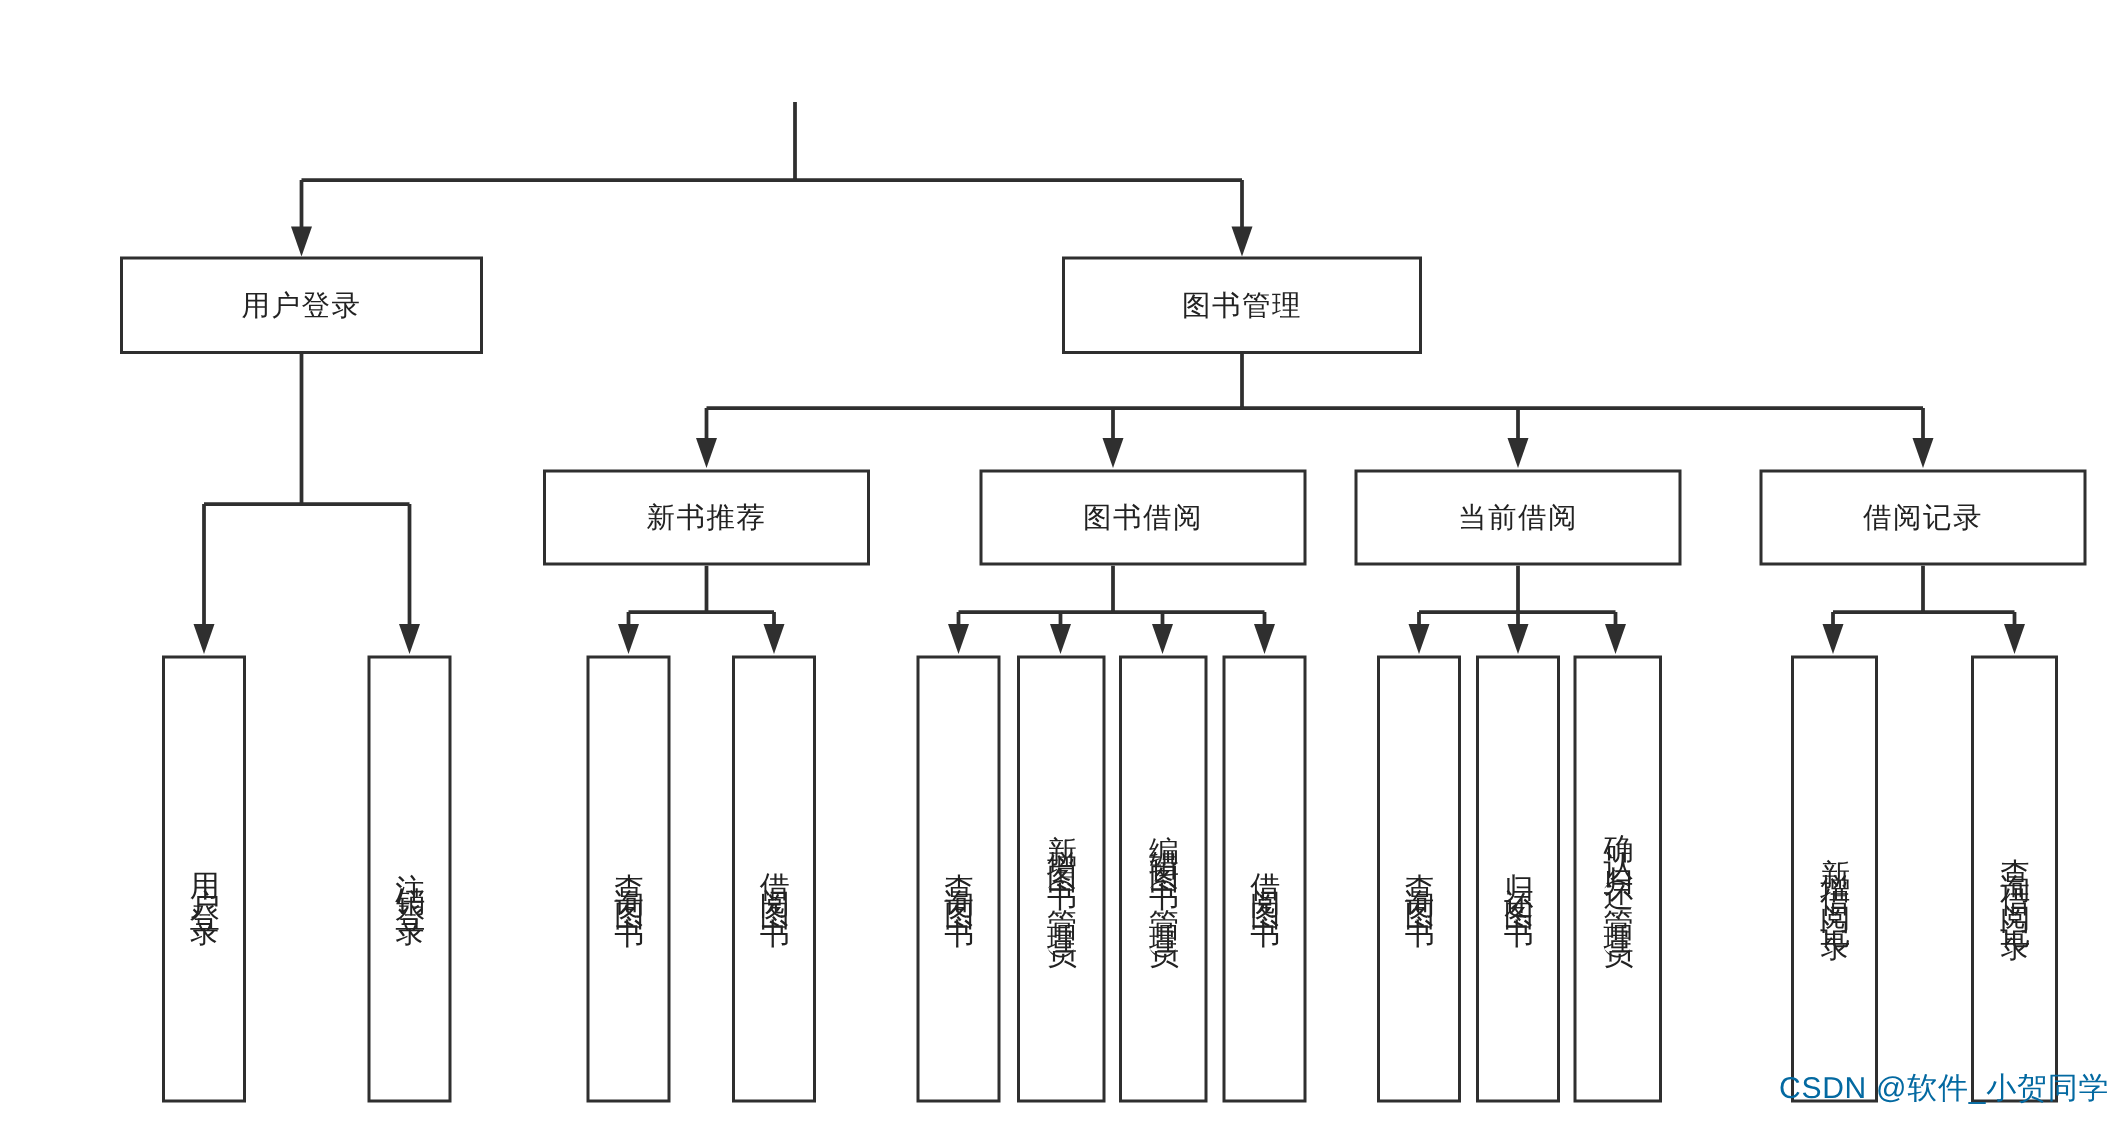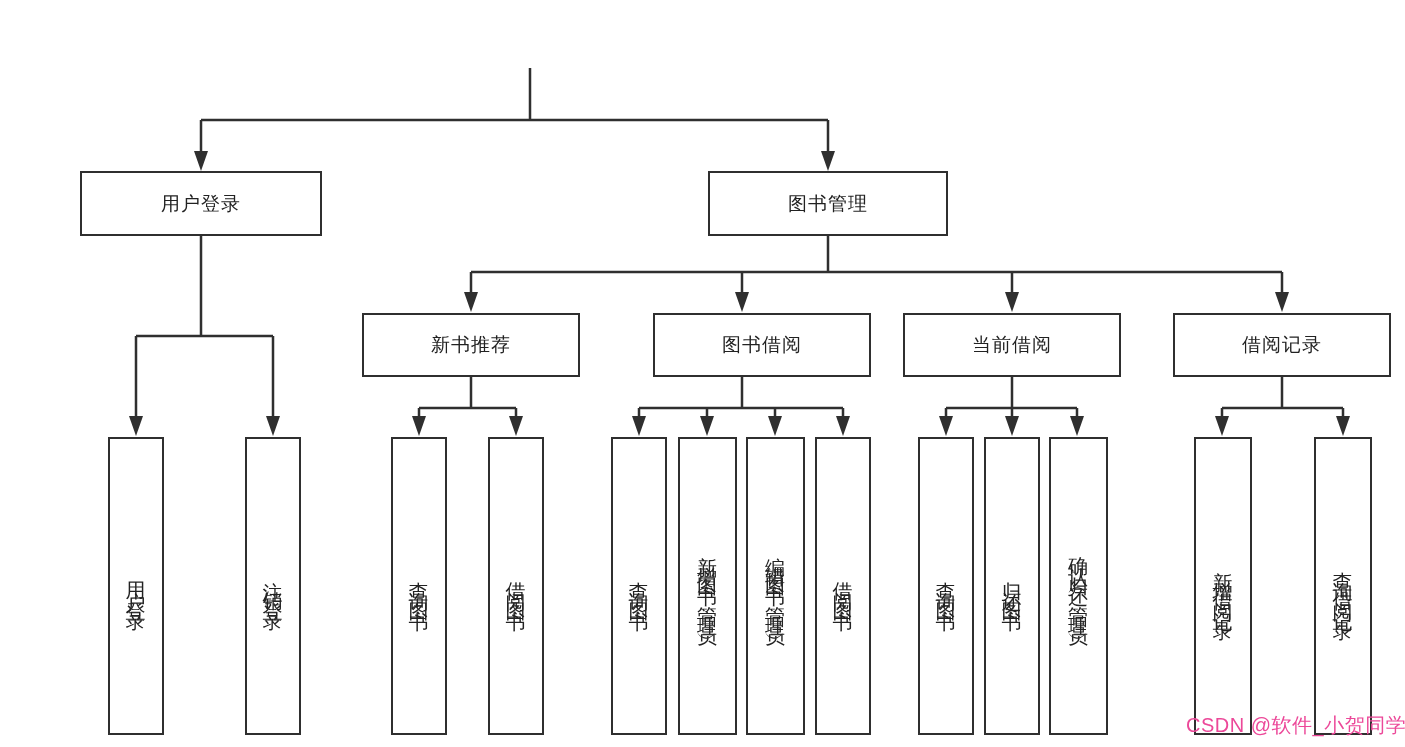--- a/index.html
+++ b/index.html
@@ -50,21 +50,21 @@
     letter-spacing: 10px;
     line-height: 1;
     white-space: nowrap;
   }
   .watermark {
     position: absolute;
     left: 1186px;
     top: 712px;
     width: 215px;
     font-size: 20px;
-    color: #ec4899;
+    color: #0369a1;
     white-space: nowrap;
     z-index: 5;
     letter-spacing: 0.5px;
   }
 </style>
 </head>
 <body>
 
 <div class="canvas">
 

